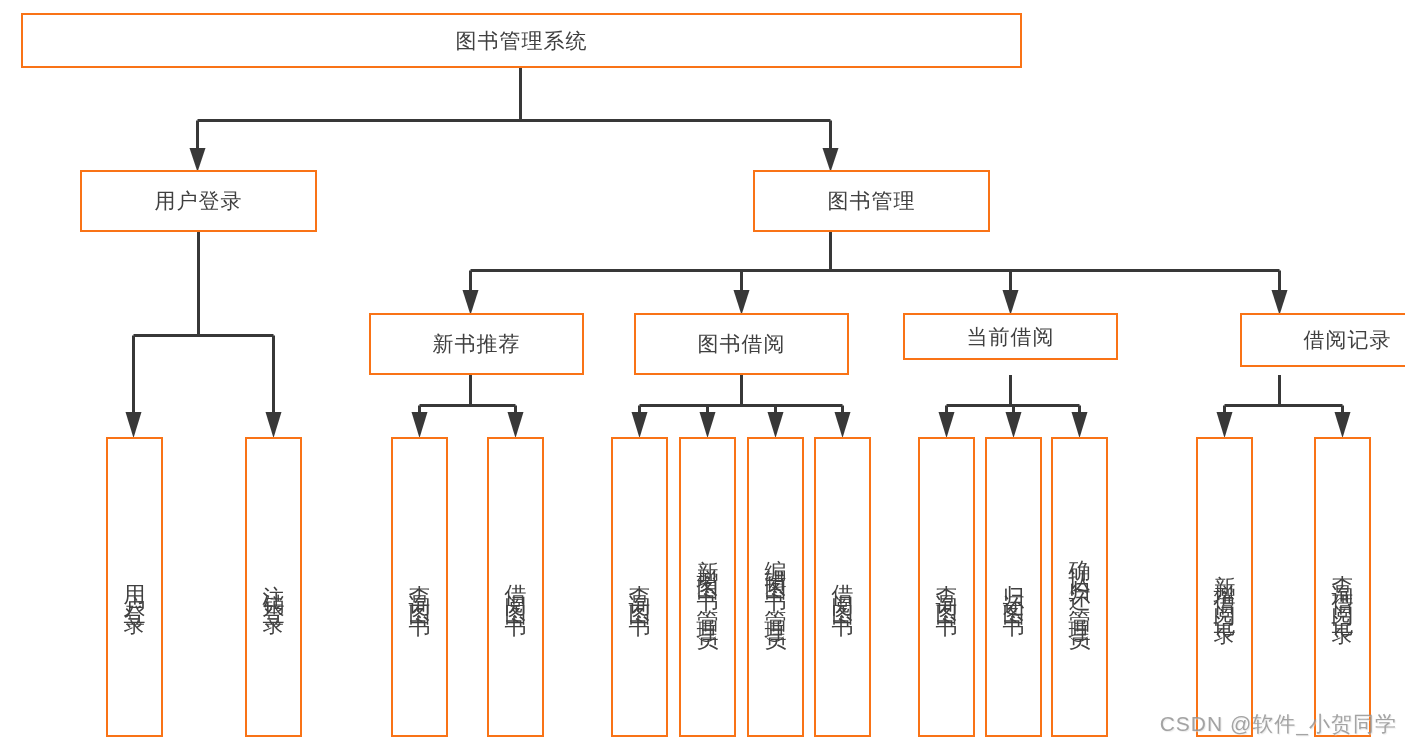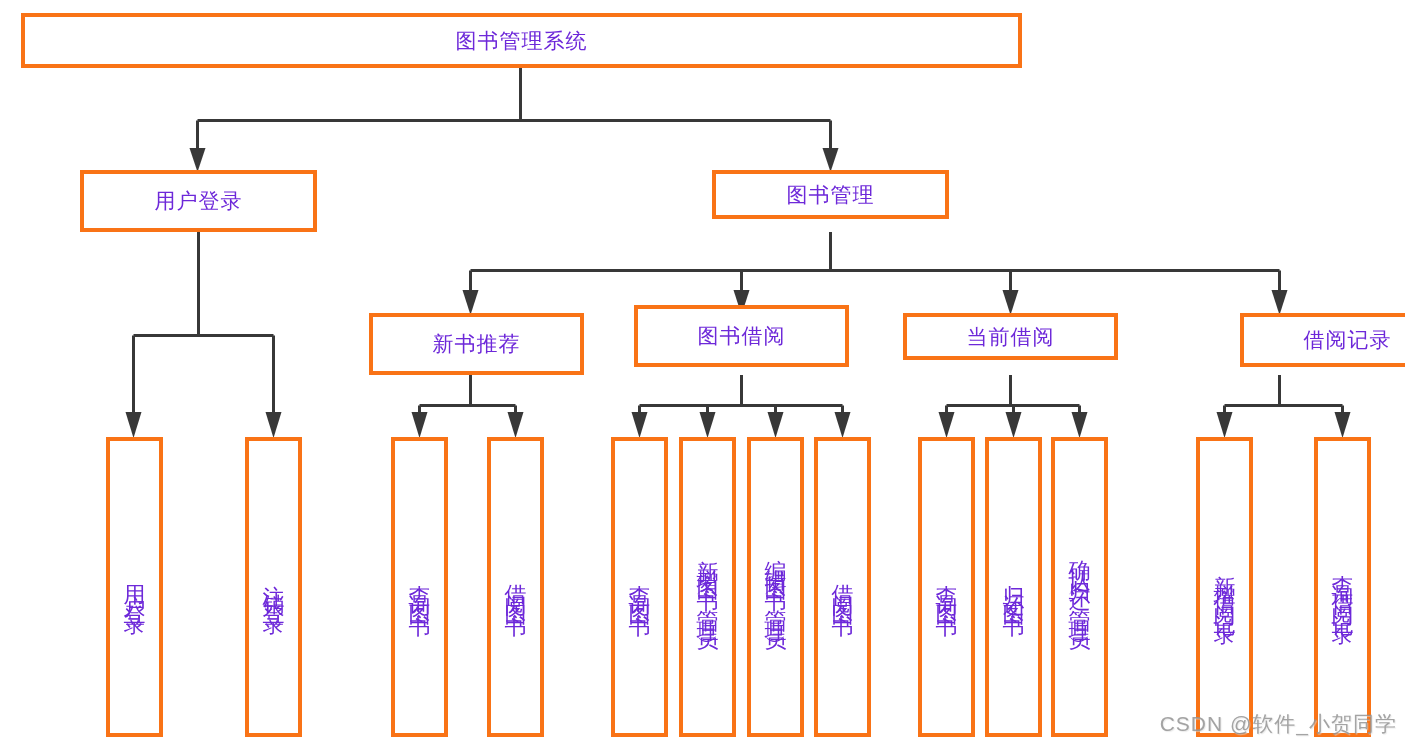--- a/index.html
+++ b/index.html
@@ -10,41 +10,41 @@
     font-family:"Liberation Sans","DejaVu Sans",sans-serif;
     overflow:hidden;
   }
   .connectors{position:absolute;left:0;top:0;z-index:1;}
   .connectors path.edge{stroke:#383838;stroke-width:3;fill:none;}
   .connectors polygon.arrow{fill:#383838;stroke:none;}
   .box{
     position:absolute;
     box-sizing:border-box;
     background:#ffffff;
-    border:4px solid #f97316;
-    color:#6d28d9;
+    border:2px solid #f97316;
+    color:#404040;
     display:flex;
     align-items:center;
     justify-content:center;
     z-index:2;
     text-align:center;
   }
   .hbox{font-size:21px;letter-spacing:1px;}
   .vbox{
     font-size:22px;
     writing-mode:vertical-rl;
     text-orientation:mixed;
     letter-spacing:10px;
     line-height:1;
   }
   .root    {left:21px;  top:13px;  width:1001px;height:55px;}
   .lvl2a   {left:80px;  top:170px; width:237px; height:62px;}
-  .lvl2b   {left:712px; top:170px; width:237px; height:49px;}
+  .lvl2b   {left:753px; top:170px; width:237px; height:62px;}
   .lvl3a   {left:363px; top:313px; width:215px; height:62px;margin-left:6px;}
-  .lvl3b   {left:634px; top:305px; width:215px; height:62px;}
+  .lvl3b   {left:634px; top:313px; width:215px; height:62px;}
   .lvl3c   {left:903px; top:313px; width:215px; height:47px;}
   .lvl3d   {left:1240px;top:313px; width:215px; height:54px;}
   .leaf    {top:437px;  width:57px; height:300px;}
   .lf1 {left:106px;}  .lf2 {left:245px;}
   .lf3 {left:391px;}  .lf4 {left:487px;}
   .lf5 {left:611px;}  .lf6 {left:679px;}
   .lf7 {left:747px;}  .lf8 {left:814px;}
   .lf9 {left:918px;}  .lf10{left:985px;}
   .lf11{left:1051px;} .lf12{left:1196px;}
   .lf13{left:1314px;}

